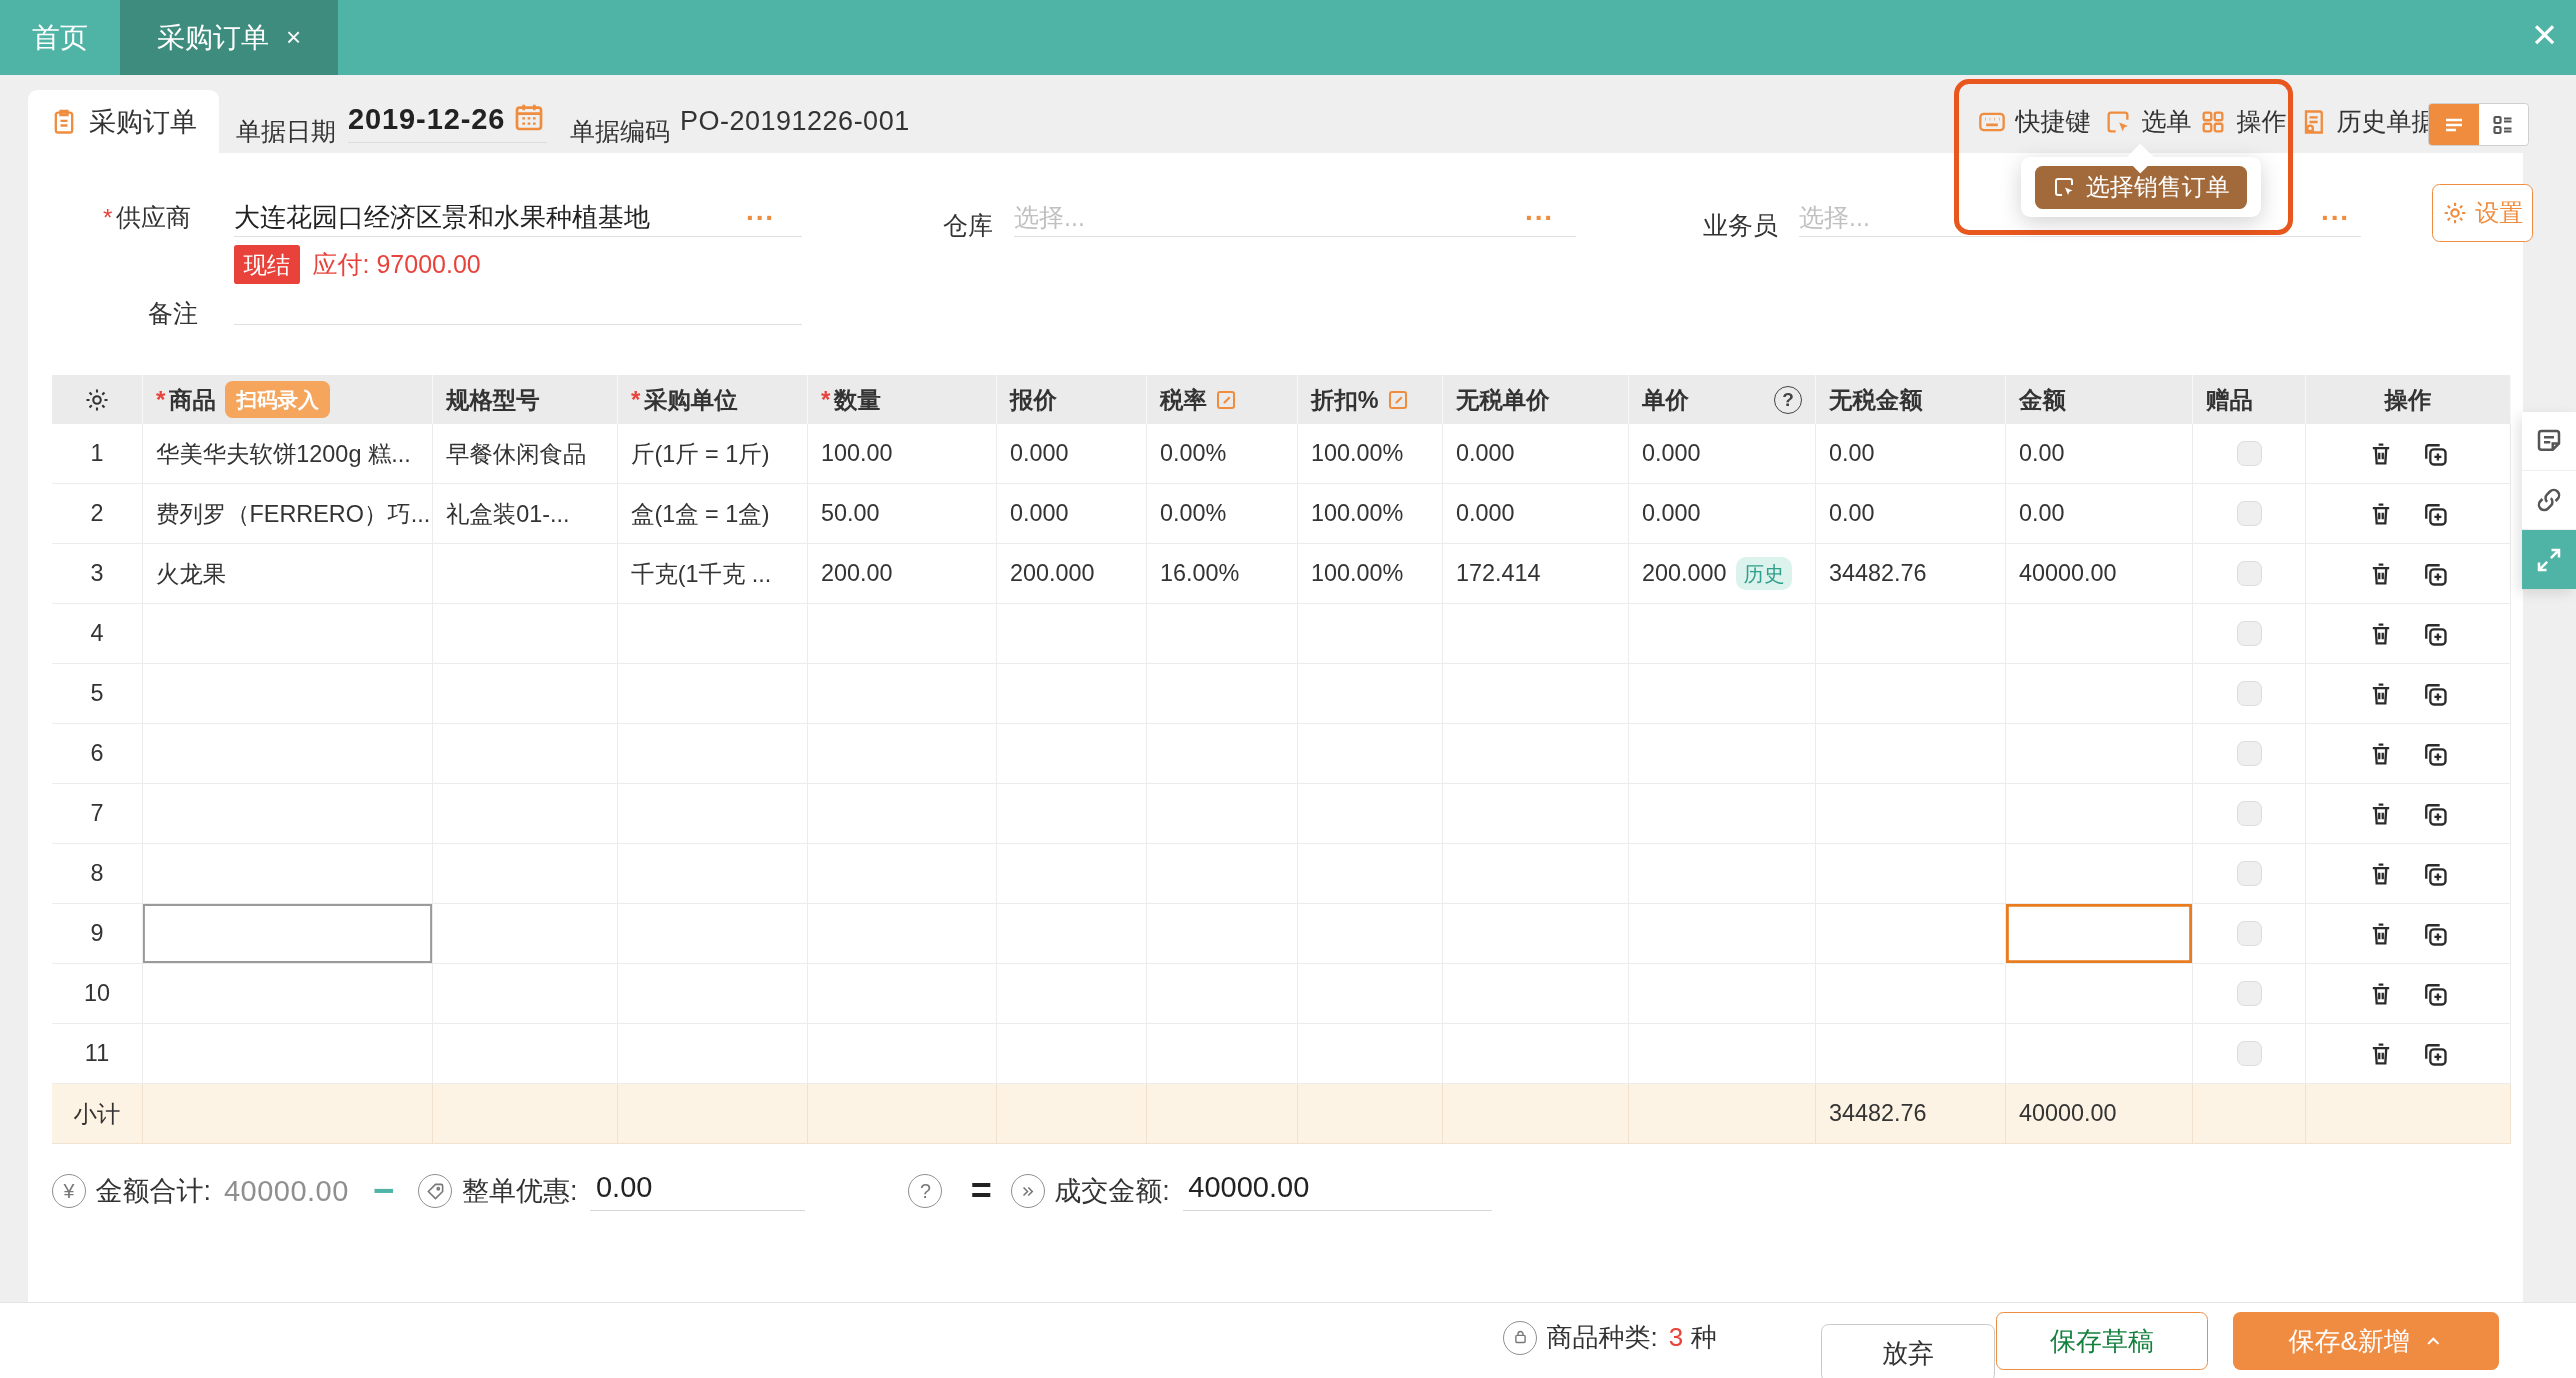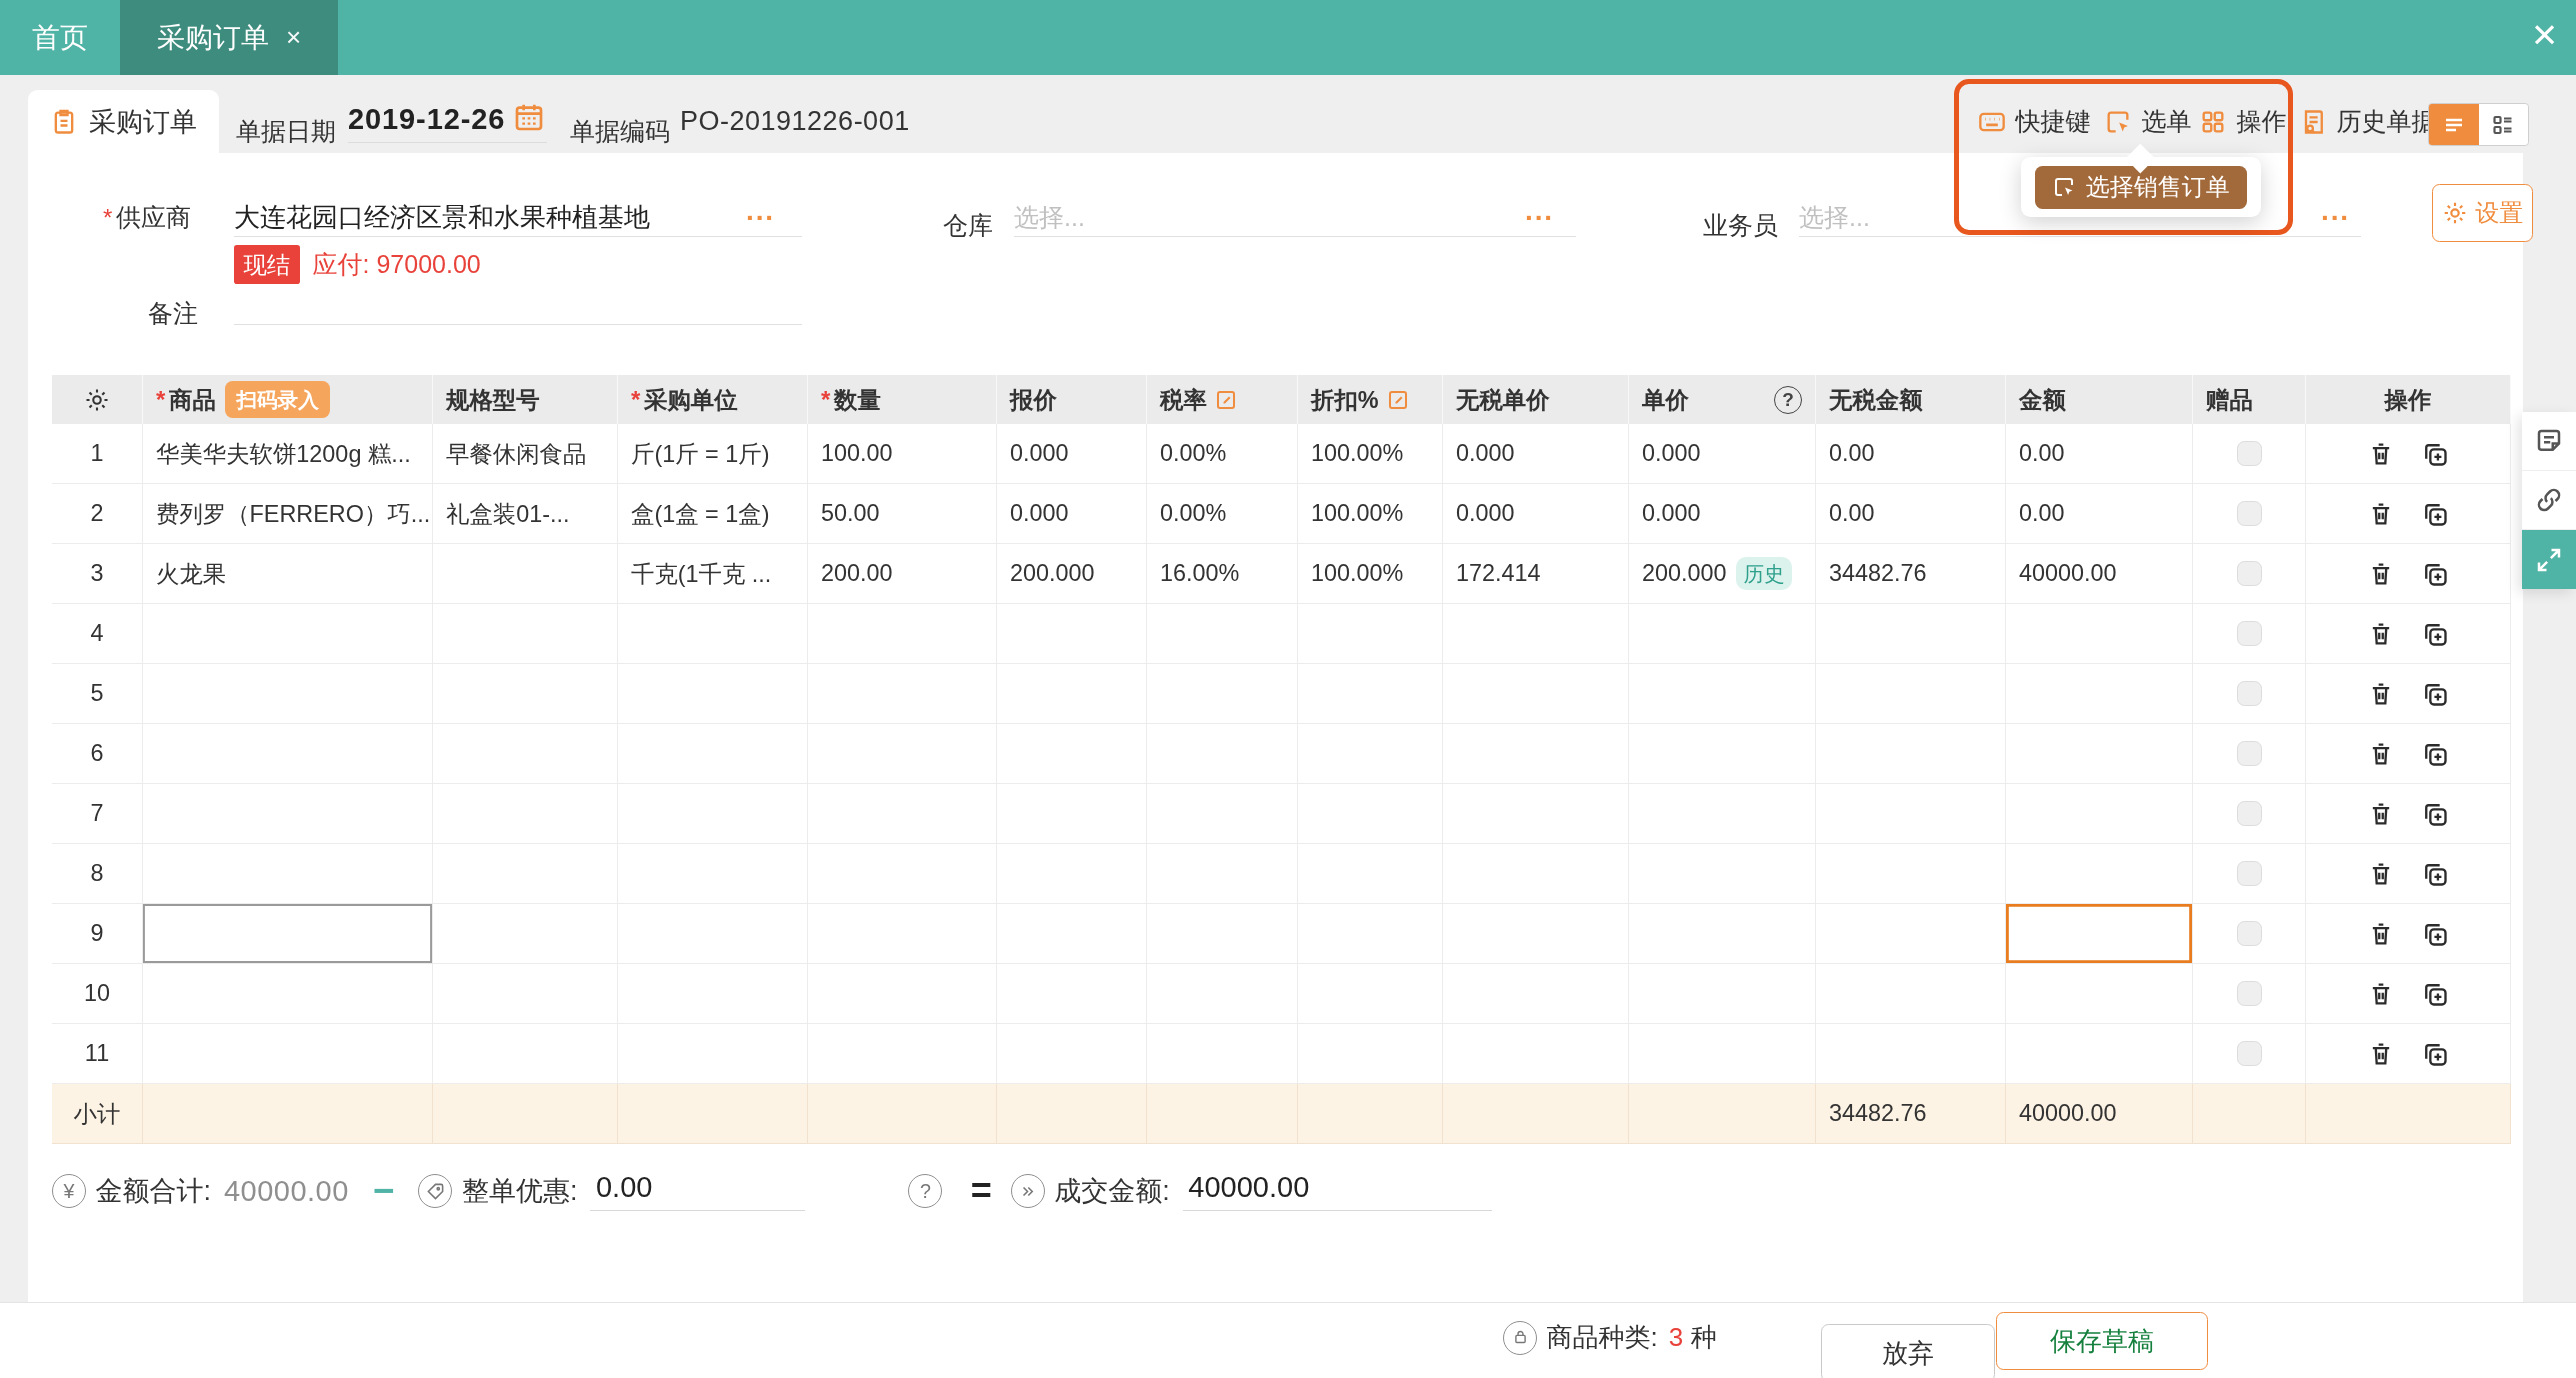--- a/index.html
+++ b/index.html
@@ -660,20 +660,26 @@
     <span>商品种类:</span>
     <span class="count-red" style="margin:0 7.5px 0 11.2px;">3</span>
     <span>种</span>
   </div>
   <button class="btn btn-plain abs" style="left:1821px; top:21px; width:174px; height:58px;">
       <span>放弃</span>
     </button>
   <button class="btn btn-outline abs" style="left:1996px; top:9.4px; width:212px; height:58px;">
       <span>保存草稿</span>
     </button>
+  <button class="btn btn-primary abs" style="left:2233px; top:9.4px; width:266px; height:58px;">
+    <span>保存&amp;新增</span>
+    <svg width="20.6" height="20.6" viewBox="0 0 24 24" fill="none" stroke="#fff" stroke-width="2.4">
+        <path d="M6 15l6-6 6 6"></path>
+      </svg>
+  </button>
 </div>
 
 <div class="side-rail">
   <div class="side-btn">
     <svg width="30" height="30" viewBox="0 0 24 24" fill="none" stroke="currentColor" stroke-width="2">
         <path d="M4 6a2 2 0 0 1 2-2h12a2 2 0 0 1 2 2v8l-5 5H6a2 2 0 0 1-2-2V6z"></path>
         <path d="M8 9h8M8 13h5M15 19v-5h5"></path>
       </svg>
   </div>
   <div class="side-btn">

